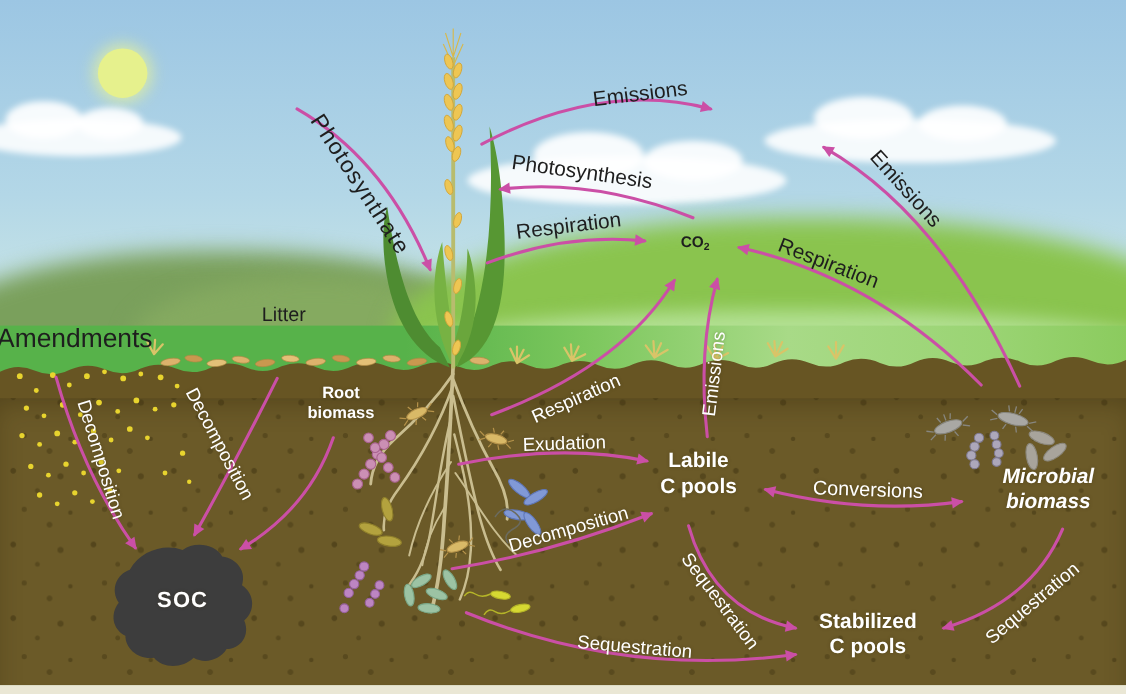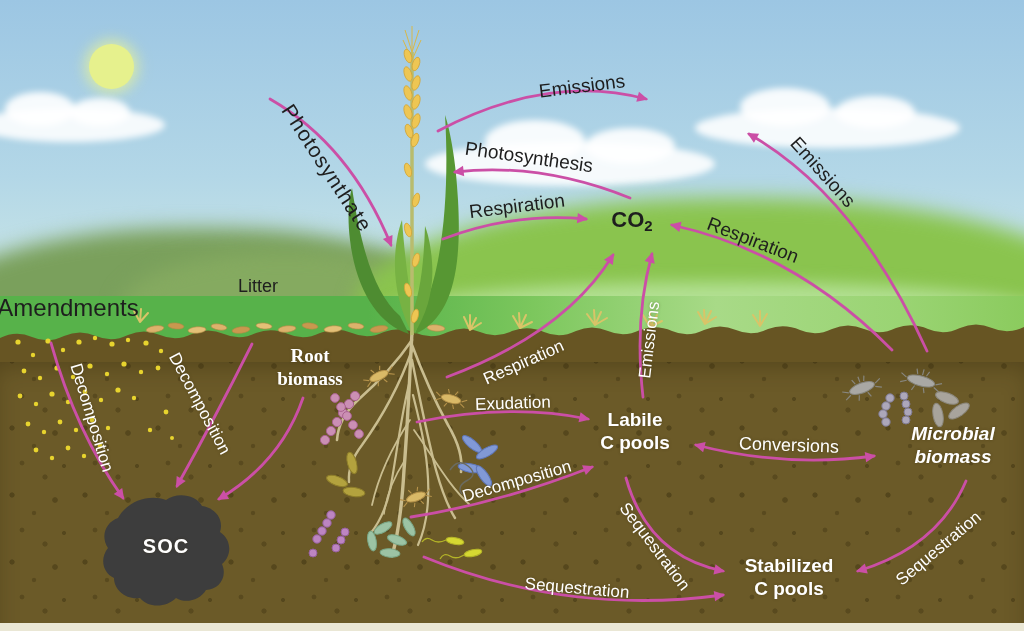--- a/index.html
+++ b/index.html
@@ -309,30 +309,30 @@
 
   <div class="lbl" style="left:582px;top:86px;transform:translate(-50%,-50%) rotate(-7deg);">Emissions</div>
 
 
   <div class="lbl" style="left:823px;top:172px;transform:translate(-50%,-50%) rotate(48deg);">Emissions</div>
 
   <div class="lbl" style="left:529px;top:157px;transform:translate(-50%,-50%) rotate(8deg);">Photosynthesis</div>
 
   <div class="lbl" style="left:517px;top:206px;transform:translate(-50%,-50%) rotate(-7deg);">Respiration</div>
 
-  <div class="lbl b" style="left:632px;top:221px;font-size:22px;">
+  <div class="lbl b" style="left:632px;top:221px;font-size:14px;">
     <span>CO</span><span class="sub">2</span>
   </div>
 
   <div class="lbl" style="left:753px;top:240px;transform:translate(-50%,-50%) rotate(21deg);">Respiration</div>
 
   <div class="lbl" style="left:68px;top:308px;font-size:24px;">Amendments</div>
   <div class="lbl" style="left:258px;top:287px;font-size:18px;">Litter</div>
 
-  <div class="lbl w b" style="left:310px;top:367px;font-size:19px;font-family:Liberation Serif, serif;">
+  <div class="lbl w b" style="left:310px;top:367px;font-size:15px;">
     <span>Root</span><br>
     <span>biomass</span>
   </div>
 
   <div class="lbl w" style="left:91px;top:418px;transform:translate(-50%,-50%) rotate(73deg);">Decomposition</div>
 
   <div class="lbl w" style="left:199px;top:404px;transform:translate(-50%,-50%) rotate(62deg);">Decomposition</div>
 
   <div class="lbl w b" style="left:166px;top:546px;font-size:20px;letter-spacing:1px;">SOC</div>
 

